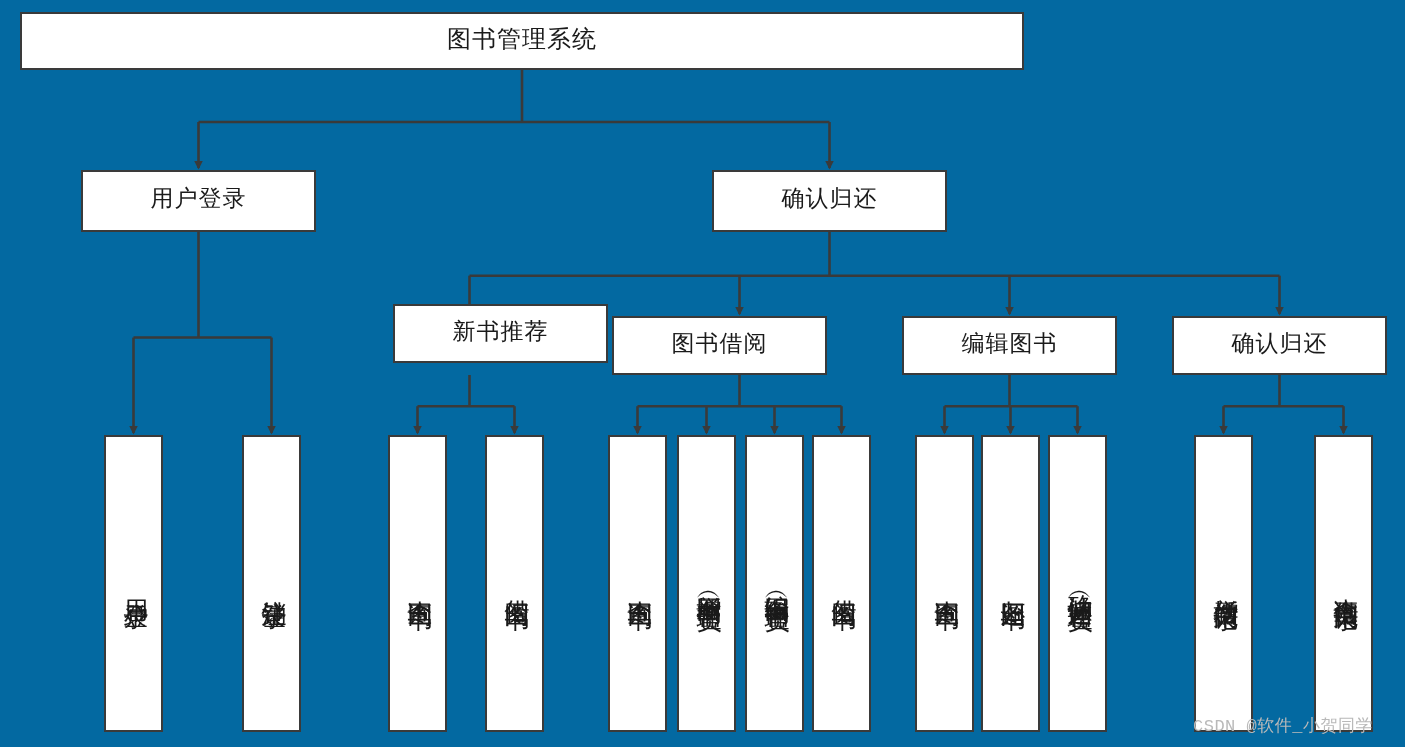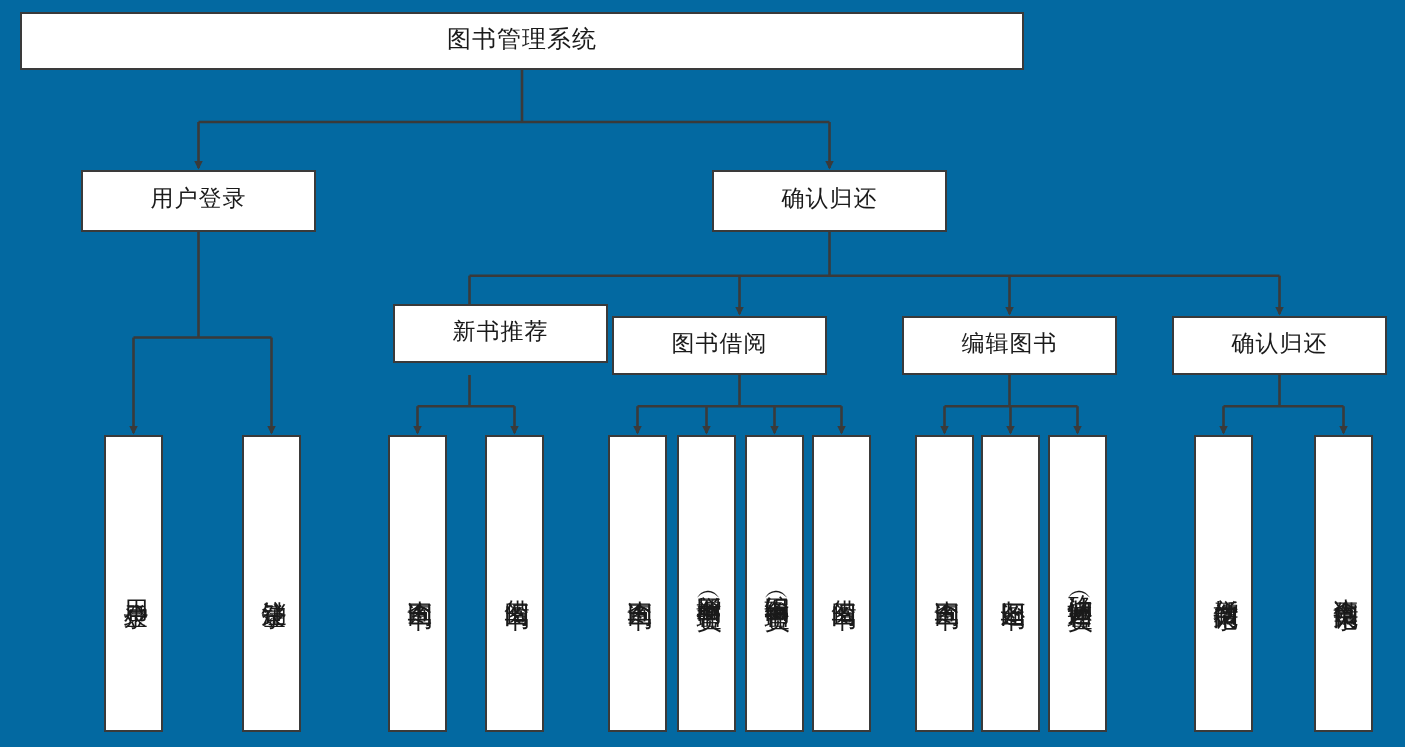--- a/index.html
+++ b/index.html
@@ -163,13 +163,14 @@
   <div class="node node-v" style="left: 1048px; top: 435px; width: 59px; height: 297px;">
       <span>确认归还（管理员）</span>
     </div>
   <div class="node node-v" style="left: 1194px; top: 435px; width: 59px; height: 297px;">
       <span>新增借阅记录</span>
     </div>
   <div class="node node-v" style="left: 1314px; top: 435px; width: 59px; height: 297px;">
       <span>查询借阅记录</span>
     </div>
 
+  <div id="watermark">CSDN @软件_小贺同学</div>
 </div>
 
 </body></html>

